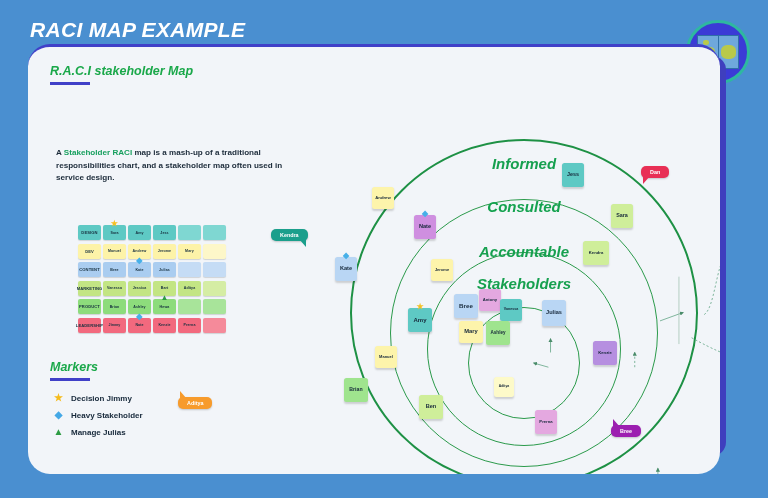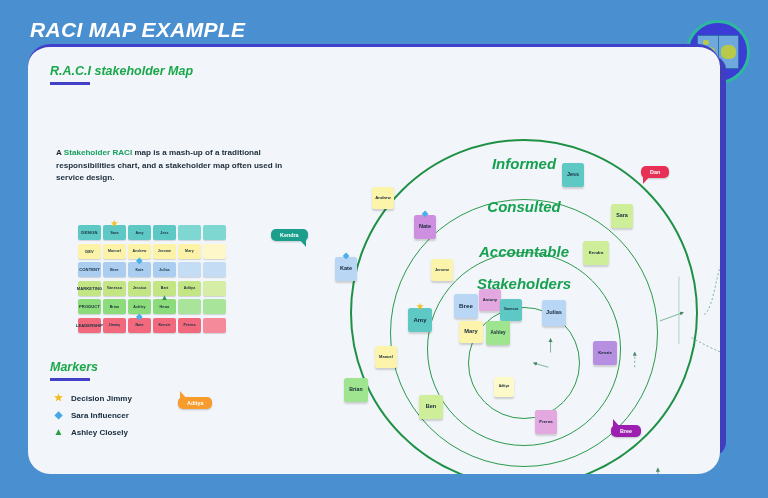--- a/index.html
+++ b/index.html
@@ -248,25 +248,25 @@
       <div class="sec-rule"></div>
     </div>
 
     <div class="legend" id="markers-legend">
         <div class="leg-row">
           <span class="leg-ico star">★</span>
           <span>Decision Jimmy</span>
         </div>
         <div class="leg-row">
           <span class="leg-ico dia">◆</span>
-          <span>Sara Influencer</span>
+          <span>Heavy Stakeholder</span>
         </div>
         <div class="leg-row">
           <span class="leg-ico tri">▲</span>
-          <span>Ashley Closely</span>
+          <span>Manage Julias</span>
         </div>
       </div>
 
     <div class="circles">
       <div class="ring outer"></div>
       <div class="ring r2"></div>
       <div class="ring r3"></div>
       <div class="ring r4"></div>
 
       <div class="ring-label rl-informed">Informed</div>

